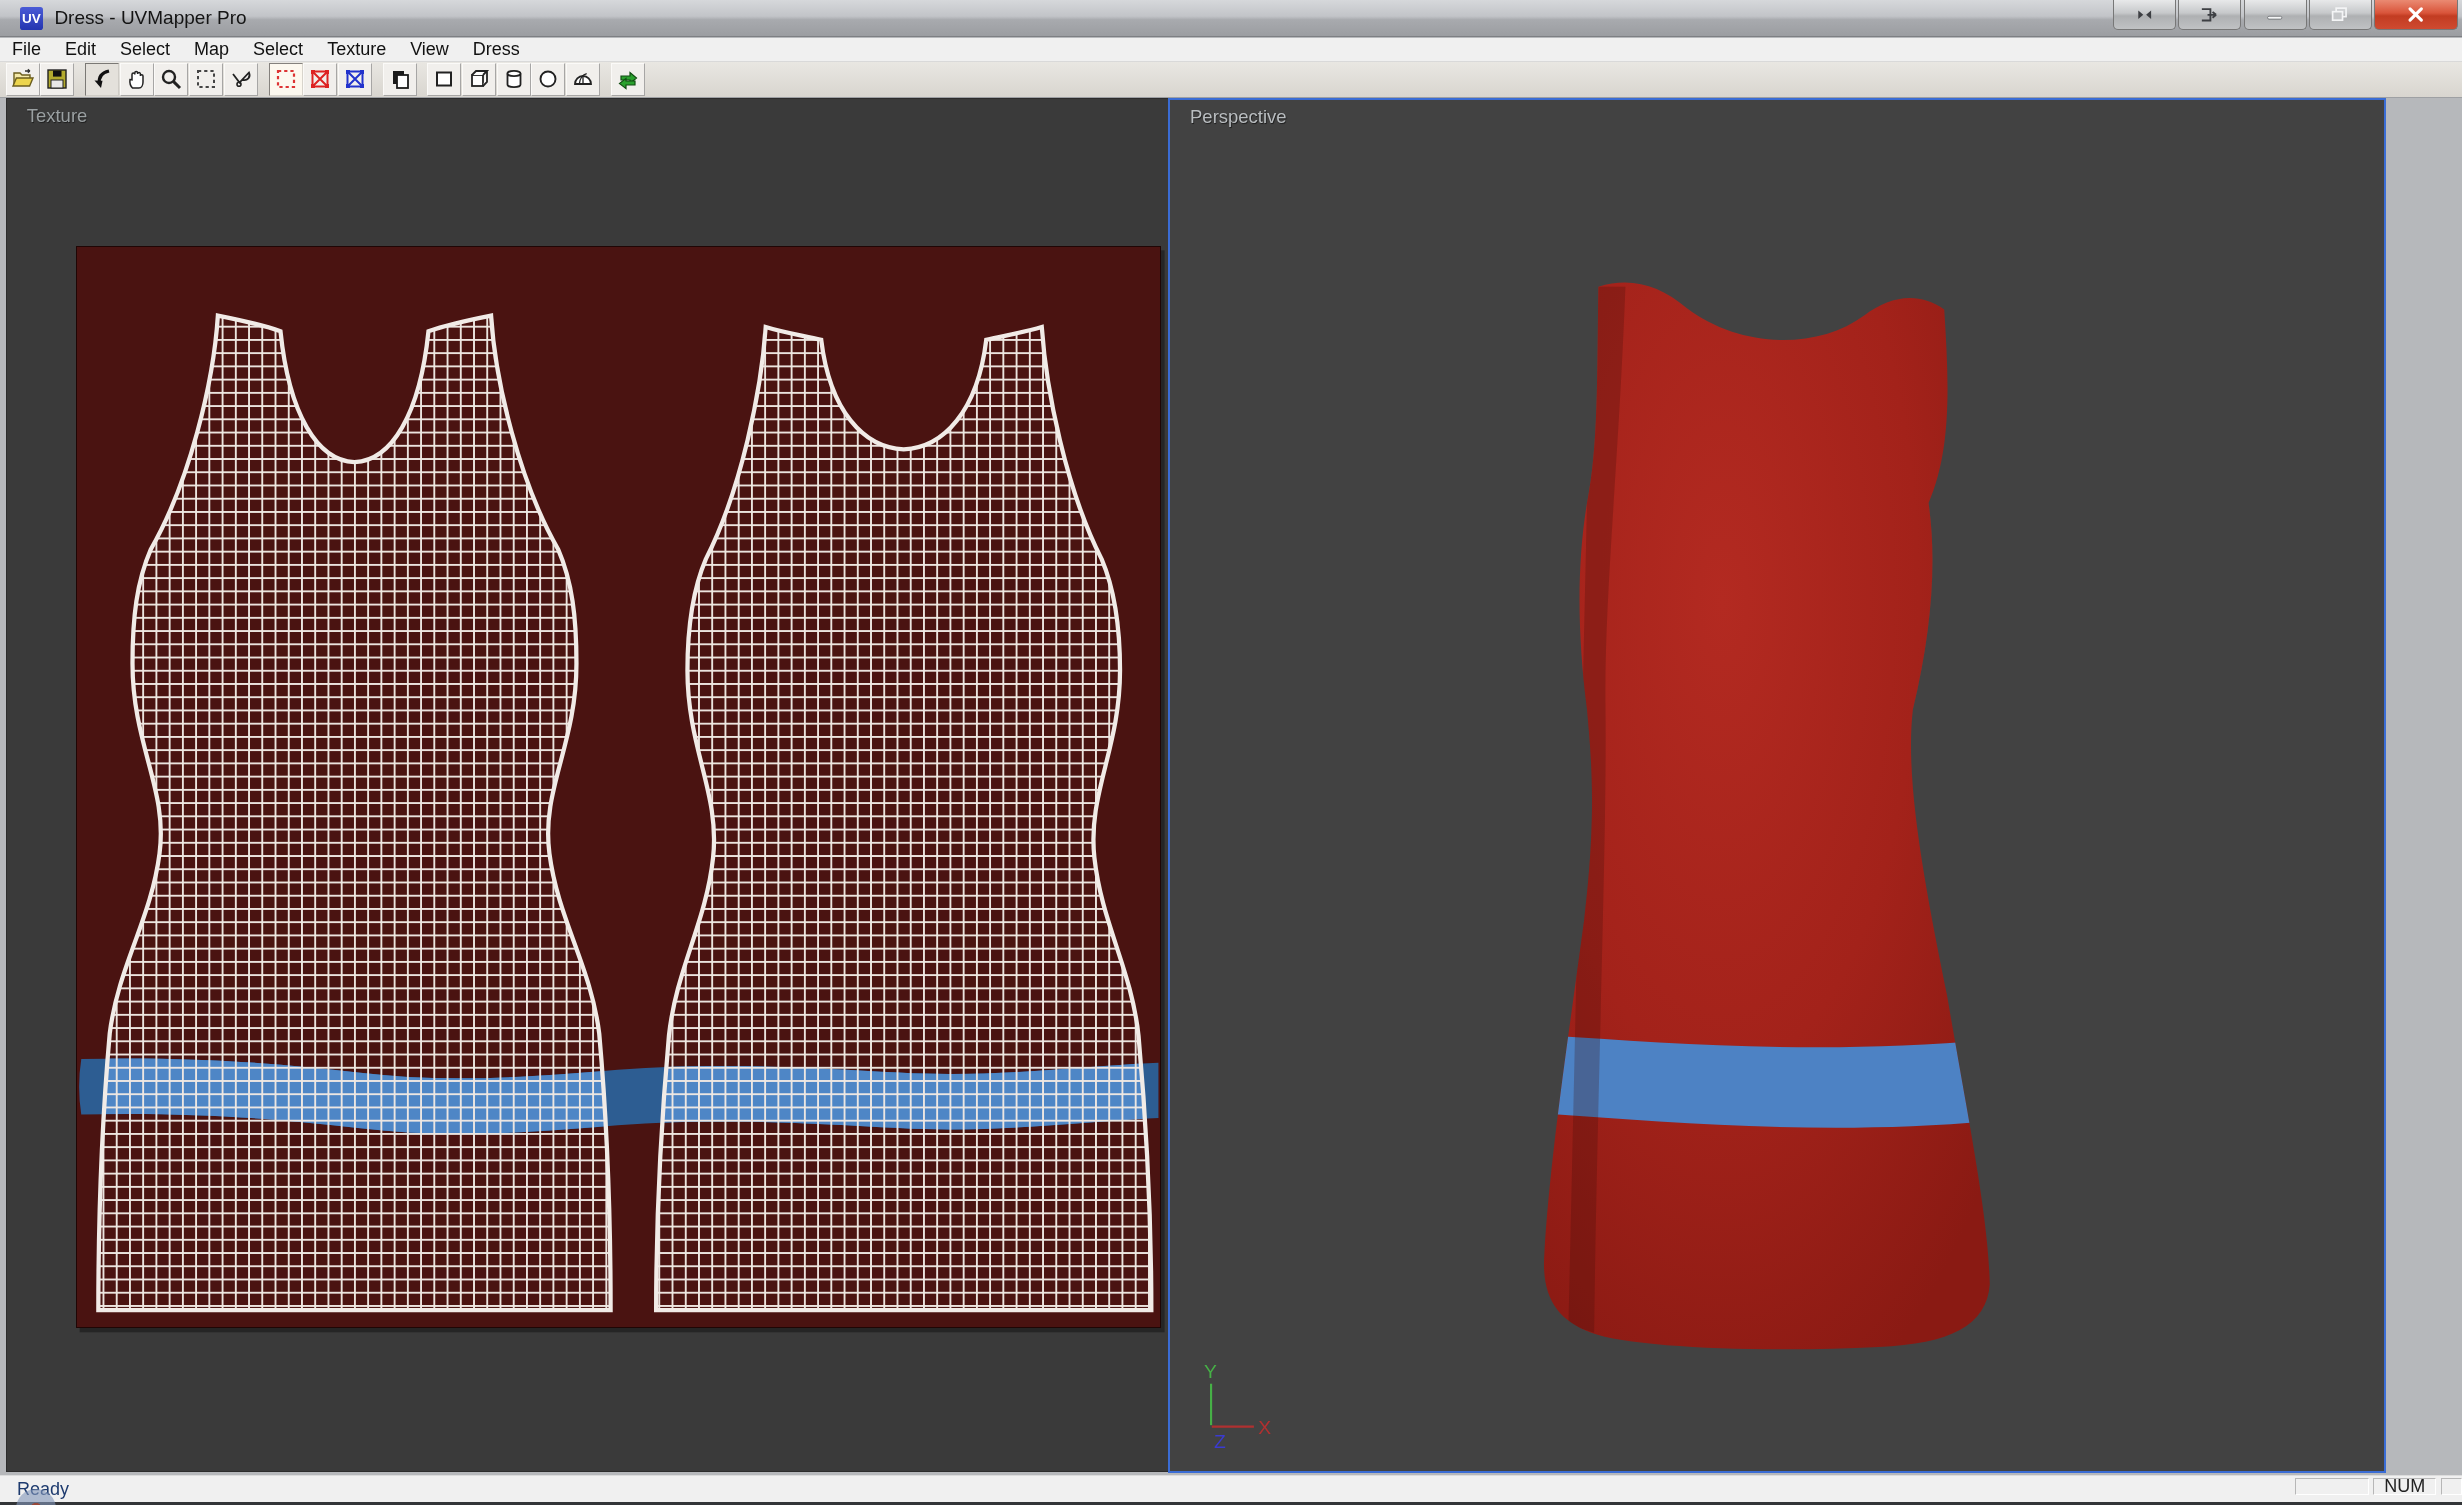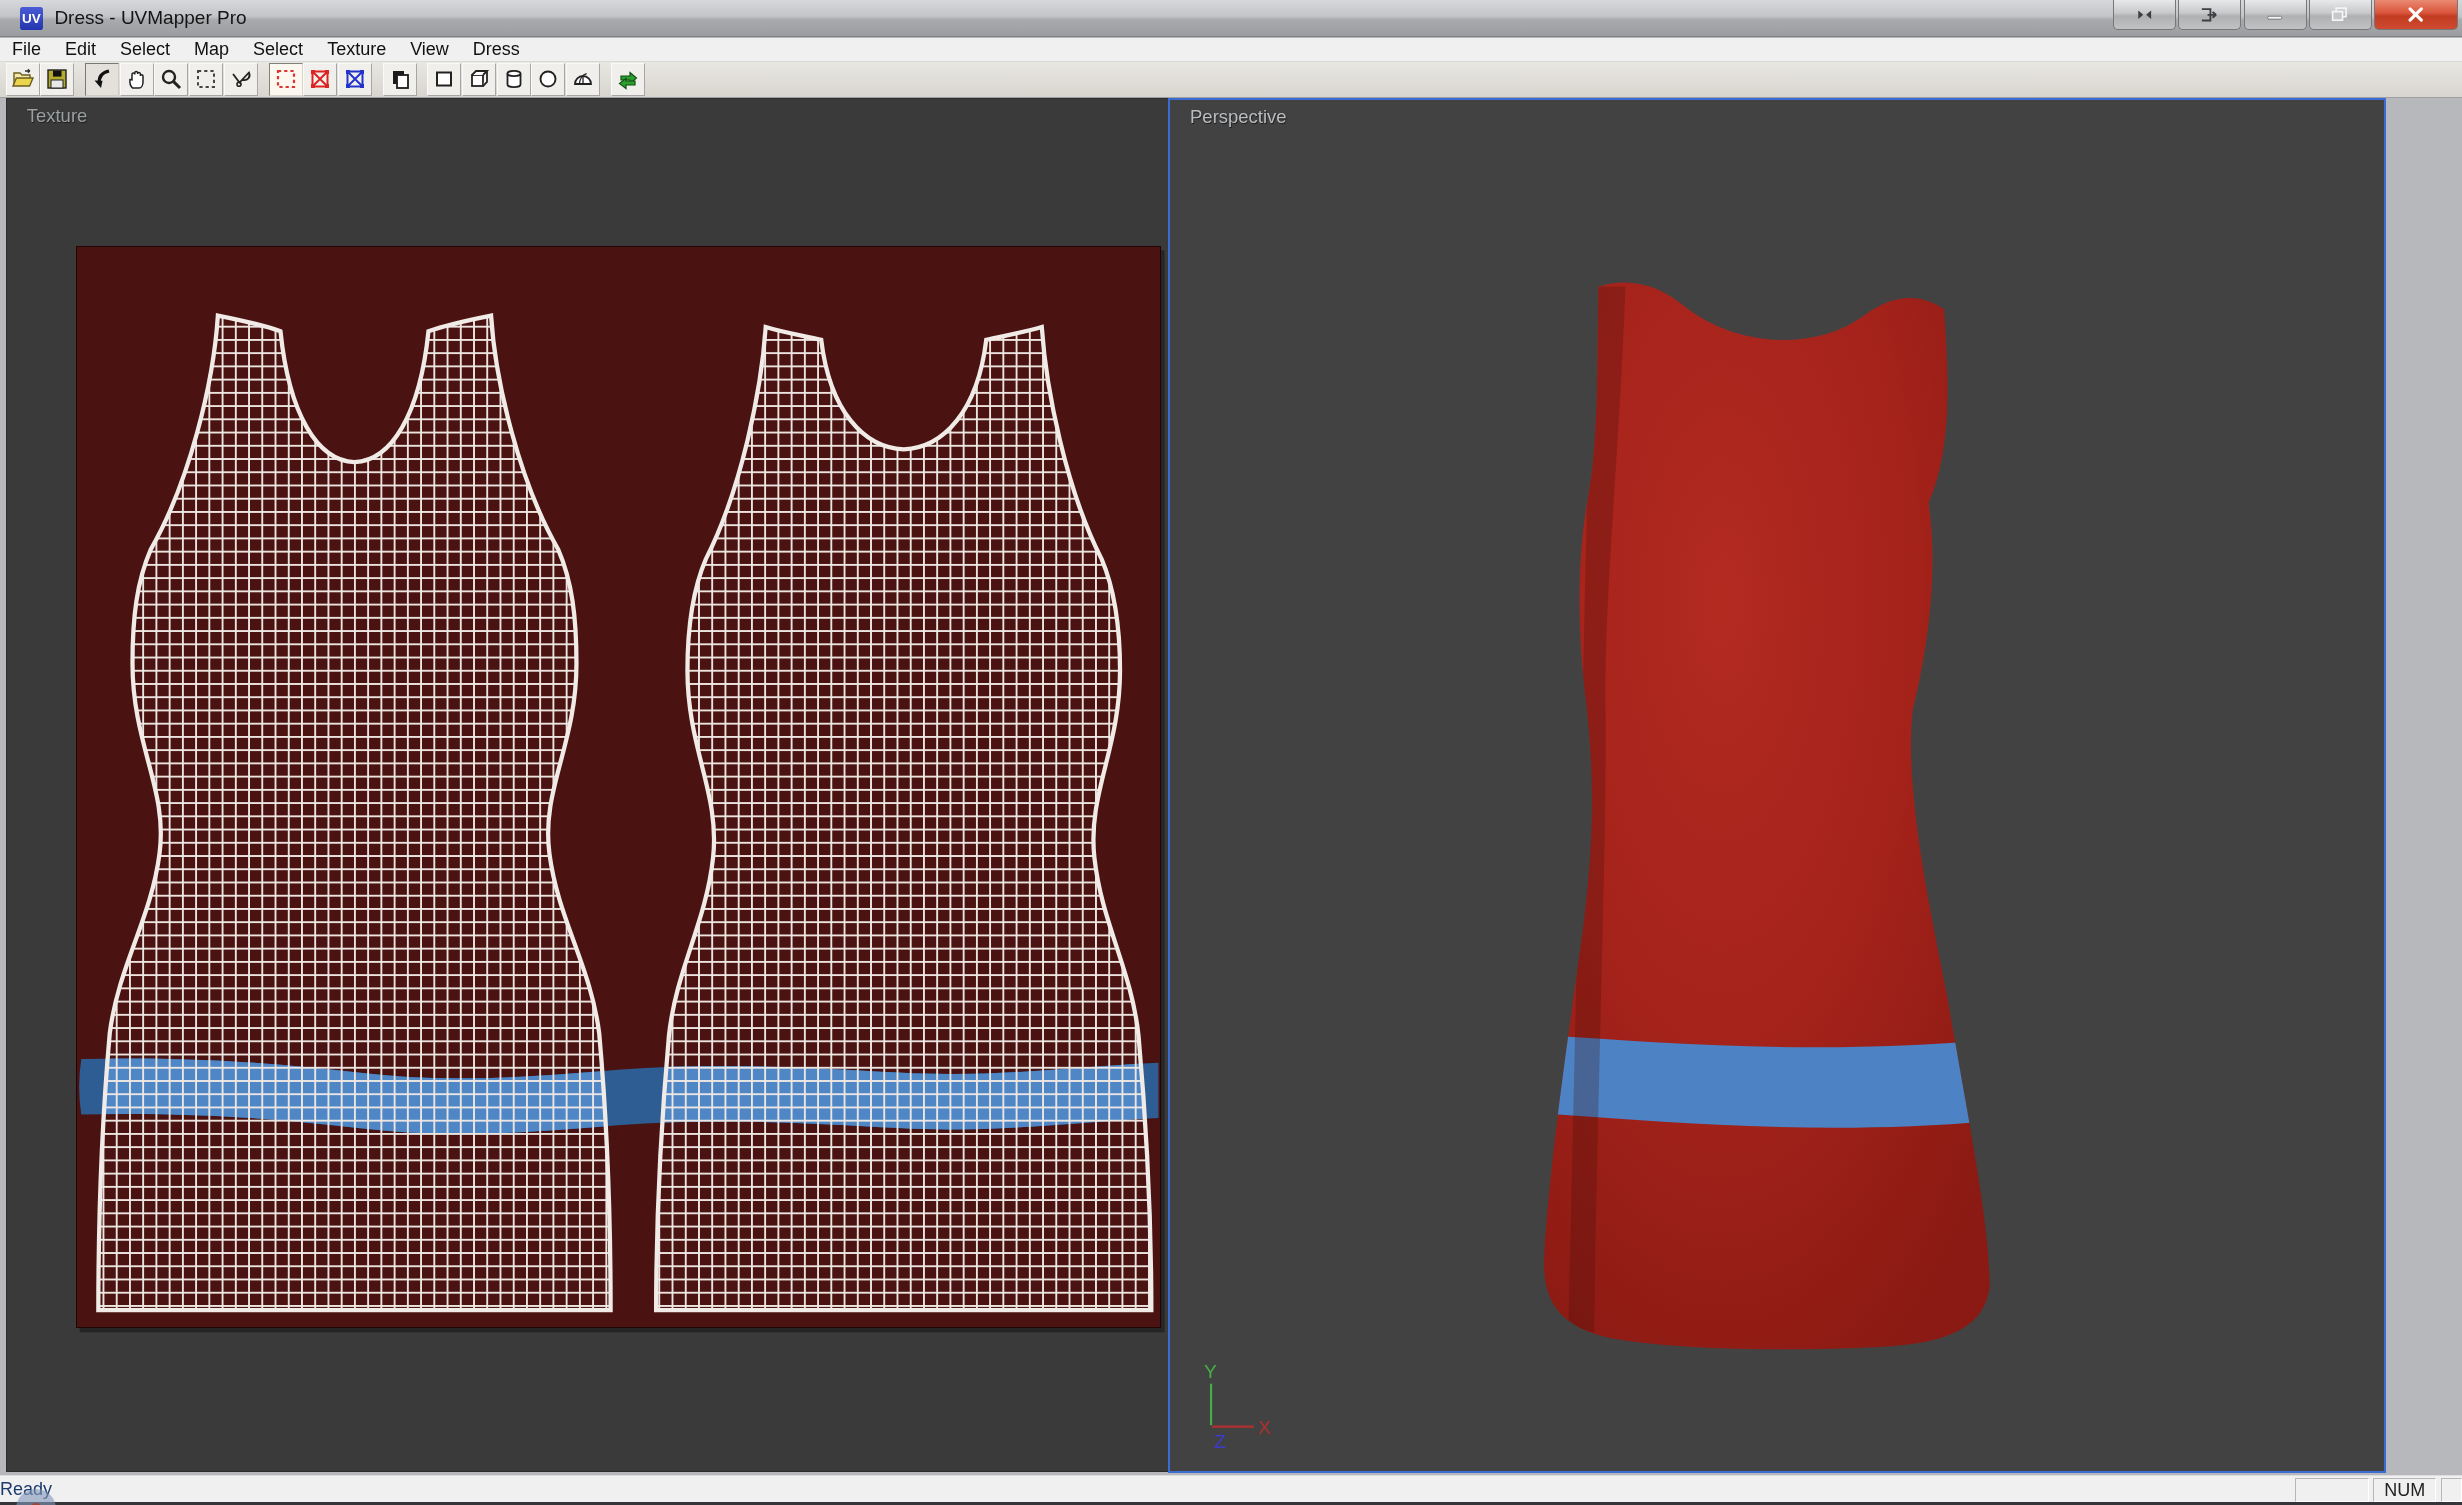--- a/index.html
+++ b/index.html
@@ -49,24 +49,24 @@
   #perspective-panel .panel-label{color:#b9bdc0;}
 
   #uvmap{position:absolute;left:69px;top:147px;width:1085px;height:1082px;background:#4a1311;
     border:0.7px solid #1f0605;box-shadow:3.6px 4.3px 0 rgba(0,0,0,.35);}
   #dress3d{position:absolute;left:0;top:0;width:100%;height:100%;}
   #axis{position:absolute;left:21.4px;top:1258px;}
 
   
   #statusbar{position:absolute;left:0;top:1475px;width:100%;height:27px;background:#f0f0f0;
     border-top:0.7px solid #dcdcdc;display:flex;align-items:center;}
-  #status-text{font-size:18px;color:#1d3a6e;margin-left:0;text-align:right;}
+  #status-text{font-size:18px;color:#1d3a6e;margin-left:17px;text-align:right;}
   #status-panes{position:absolute;right:0;top:2.1px;display:flex;height:23px;}
   .pane{border:0.7px solid #b7b7b7;border-right-color:#fff;border-bottom-color:#fff;
-    margin-left:4.3px;height:24px;display:flex;align-items:center;justify-content:center;
+    margin-left:4.3px;height:17px;display:flex;align-items:center;justify-content:center;
     font-size:18px;color:#222;}
   #win .bottom-edge{position:absolute;left:0;top:1502px;width:100%;height:4.3px;background:#333538;}
   #rec-cursor{position:absolute;left:15.7px;top:1489px;width:40px;height:40px;border-radius:50%;
     background:radial-gradient(circle at 50% 50%, rgba(190,80,60,.9) 0 5.7px, rgba(130,150,185,.75) 6.4px 100%);
     opacity:.8;}
 </style>
 </head>
 <body>
 
 <div id="win">

